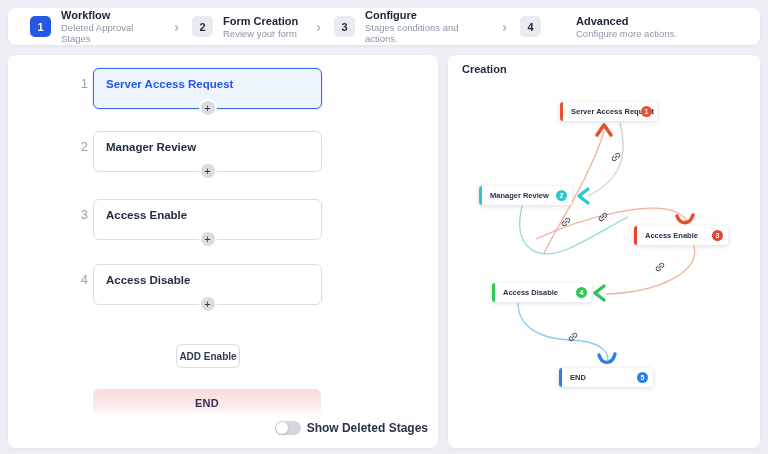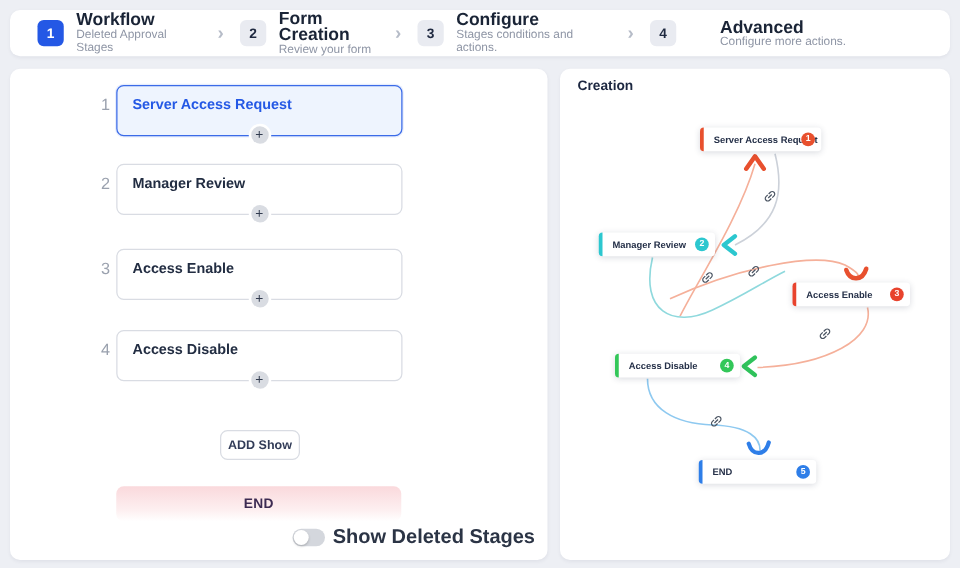--- a/index.html
+++ b/index.html
@@ -21,21 +21,21 @@
   .step { display:flex; align-items:center; }
   .step-badge {
     width:21px; height:21px; border-radius:5px;
     background:#e9ebf1; color:#1f2940;
     font-size:11px; font-weight:bold;
     display:flex; align-items:center; justify-content:center;
     flex:0 0 auto;
   }
   .step.active .step-badge { background:#2458e5; color:#fff; }
   .step-text { margin-left:10px; }
-  .step-title { font-size:14px; font-weight:bold; color:#1a2436; line-height:13px; }
+  .step-title { font-size:11px; font-weight:bold; color:#1a2436; line-height:13px; }
   .step-sub { font-size:9.5px; color:#8e95a5; line-height:11px; }
   .step-sep { font-size:15px; color:#b6bcc8; margin:0 13px; font-weight:bold; }
   .w1 { width:100px; } .w2 { width:80px; } .w3 { width:124px; } .w4 { width:112px;margin-left:35px; }
   
   .left-panel { left:8px; top:55px; width:430px; height:393px; }
   .stage-row { position:absolute; left:0; display:flex; }
   .stage-num {
     position:absolute; left:62px; width:18px; text-align:right;
     font-size:13px; color:#9aa1ae; top:8px;
   }
@@ -77,21 +77,21 @@
     display:flex; align-items:center; gap:6px;
   }
   .toggle {
     width:26px; height:14px; border-radius:7px; background:#d4d7dd;
     position:relative; cursor:pointer;
   }
   .toggle-knob {
     position:absolute; left:1px; top:1px; width:12px; height:12px;
     border-radius:50%; background:#fff; box-shadow:0 1px 2px rgba(0,0,0,.2);
   }
-  .toggle-label { font-size:16px; font-weight:bold; color:#2b3445; }
+  .toggle-label { font-size:12px; font-weight:bold; color:#2b3445; }
   
   .right-panel { left:448px; top:55px; width:312px; height:393px; }
   .preview-title { position:absolute; left:14px; top:8px;
     font-size:11px; font-weight:bold; color:#1c2740; }
   .preview-canvas { position:absolute; inset:0; }
   .flow-svg { position:absolute; left:0; top:0; }
   .preview-node {
     position:absolute; height:19px; background:#fff; border-radius:3px;
     box-shadow:0 1px 5px rgba(40,50,80,.18);
     display:flex; align-items:center;
@@ -172,21 +172,21 @@
   </div>
 
   <div class="stage-row" style="top:209px">
     <div class="stage-num">4</div>
     <div class="stage-card">
       <span class="stage-label">Access Disable</span>
       <button class="plus-btn">+</button>
     </div>
   </div>
 
-  <button class="add-stage-btn">ADD Show</button>
+  <button class="add-stage-btn">ADD Enable</button>
 
   <div class="end-bar">
     <span>END</span>
   </div>
 
   <div class="toggle-row">
     <div class="toggle">
       <div class="toggle-knob"></div>
     </div>
     <span class="toggle-label">Show Deleted Stages</span>

